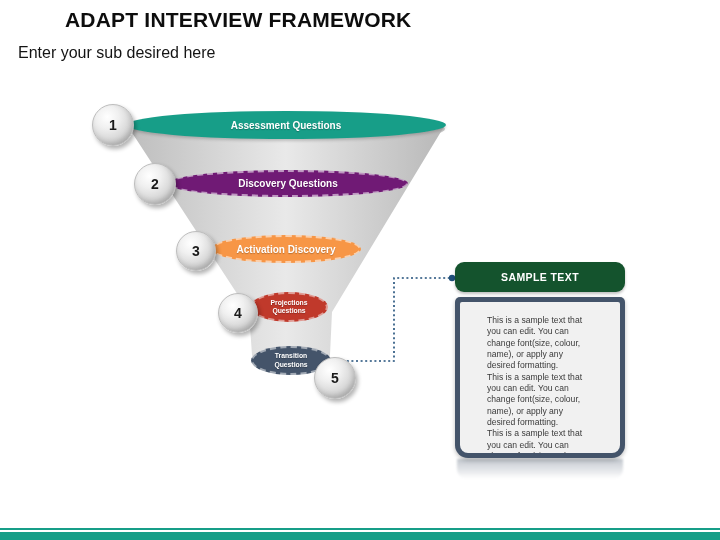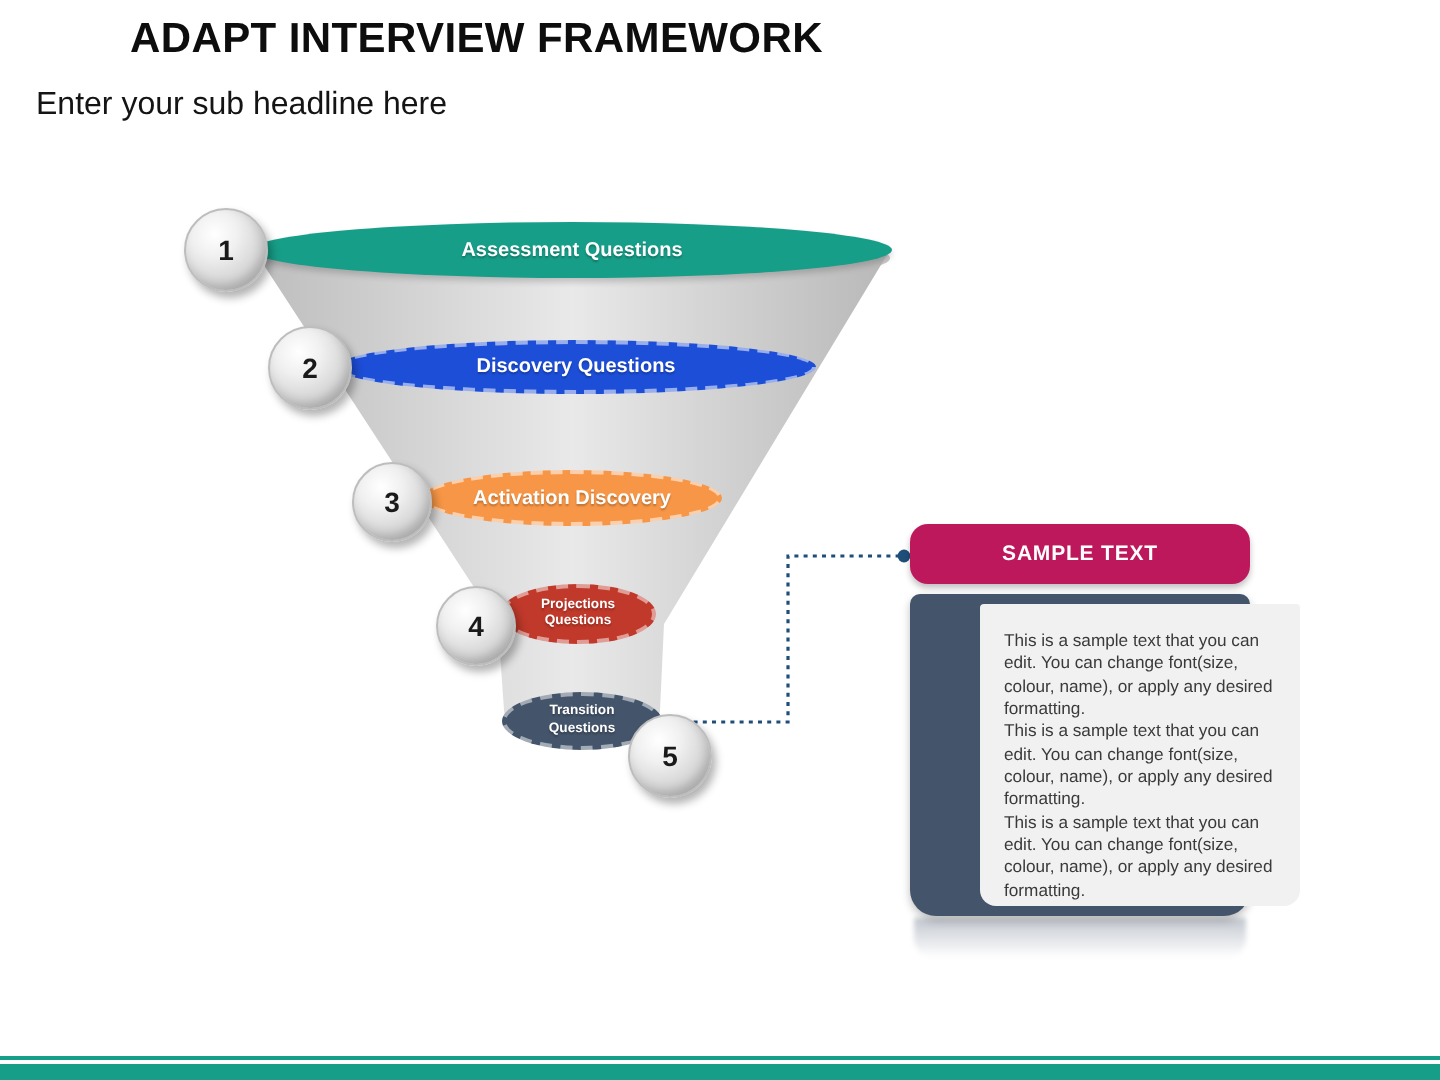--- a/index.html
+++ b/index.html
@@ -64,57 +64,56 @@
   }
   .callout-body{
     left:455px;top:297px;width:170px;height:161px;z-index:5;
     background:#44546A;border-radius:5px 5px 13px 13px;
     padding:5px;box-sizing:border-box;
     box-shadow:0 2px 4px rgba(0,0,0,.25);
   }
   .callout-inner{
     width:100%;height:100%;box-sizing:border-box;overflow:hidden;
     background:#F1F1F1;border-radius:2px 2px 8px 8px;
-    padding:13px 12px;
-    margin-left:30px;
+    padding:13px 27px;
   }
   .callout-inner p{
     margin:0;font-size:8.6px;line-height:1.32;color:#3a3a3a;
   }
   .callout-reflection{
     left:457px;top:459px;width:166px;height:20px;z-index:4;
     background:linear-gradient(to bottom, rgba(68,84,106,.32), rgba(68,84,106,0));
     border-radius:0 0 10px 10px;filter:blur(1.2px);
   }
   
   .footer-line{left:0;top:528px;width:720px;height:2px;z-index:6;}
   .footer-bar{left:0;top:532px;width:720px;height:8px;z-index:6;}
 </style>
 </head>
 <body>
 
 <div class="abs title">ADAPT INTERVIEW FRAMEWORK</div>
-<div class="abs subtitle">Enter your sub headline here</div>
+<div class="abs subtitle">Enter your sub desired here</div>
 
 <svg class="abs layer cone-layer" viewBox="0 0 720 540">
   <defs>
     <linearGradient id="coneGrad" x1="0" y1="0" x2="1" y2="0">
       <stop offset="0" stop-color="#BDBDBD"></stop>
       <stop offset="0.5" stop-color="#E9E9E9"></stop>
       <stop offset="1" stop-color="#B8B8B8"></stop>
     </linearGradient>
   </defs>
   <ellipse cx="286" cy="129" rx="159" ry="15" fill="#CBCBCB"></ellipse>
   <path d="M 127 125 A 159 13 0 0 0 445 125 L 332 312 L 330 355 A 39 13 0 0 1 252 355 L 249 312 Z" fill="url(#coneGrad)"></path>
 </svg>
 
 <div class="abs lvl lvl-1" style="background-color: rgb(23, 158, 136); text-align: center;">
   <span>Assessment Questions</span>
 </div>
-<div class="abs lvl lvl-2" style="background-color: #1d4ed8;">
+<div class="abs lvl lvl-2" style="background-color: #701a75;">
   <span>Discovery Questions</span>
 </div>
 <div class="abs lvl lvl-3" style="background-color: rgb(247, 150, 70);">
   <span>Activation Discovery</span>
 </div>
 <div class="abs lvl lvl-4" style="background-color: rgb(192, 57, 43);">
   <span>Projections Questions</span>
 </div>
 <div class="abs lvl lvl-5" style="background-color: rgb(68, 84, 106);">
   <span>Transition Questions</span>
@@ -135,21 +134,21 @@
 <div class="abs ball ball-3">
   <span>3</span>
 </div>
 <div class="abs ball ball-4">
   <span>4</span>
 </div>
 <div class="abs ball ball-5">
   <span>5</span>
 </div>
 
-<div class="abs callout-header" style="background-color: #be185d;">
+<div class="abs callout-header" style="background-color: #14532d;">
   <span>SAMPLE TEXT</span>
 </div>
 <div class="abs callout-body" style="background-color: rgb(68, 84, 106);">
   <div class="callout-inner">
     <p>This is a sample text that you can edit. You can change font(size, colour, name), or apply any desired formatting.</p>
     <p>This is a sample text that you can edit. You can change font(size, colour, name), or apply any desired formatting.</p>
     <p>This is a sample text that you can edit. You can change font(size, colour, name), or apply any desired formatting.</p>
   </div>
 </div>
 <div class="abs callout-reflection"></div>

